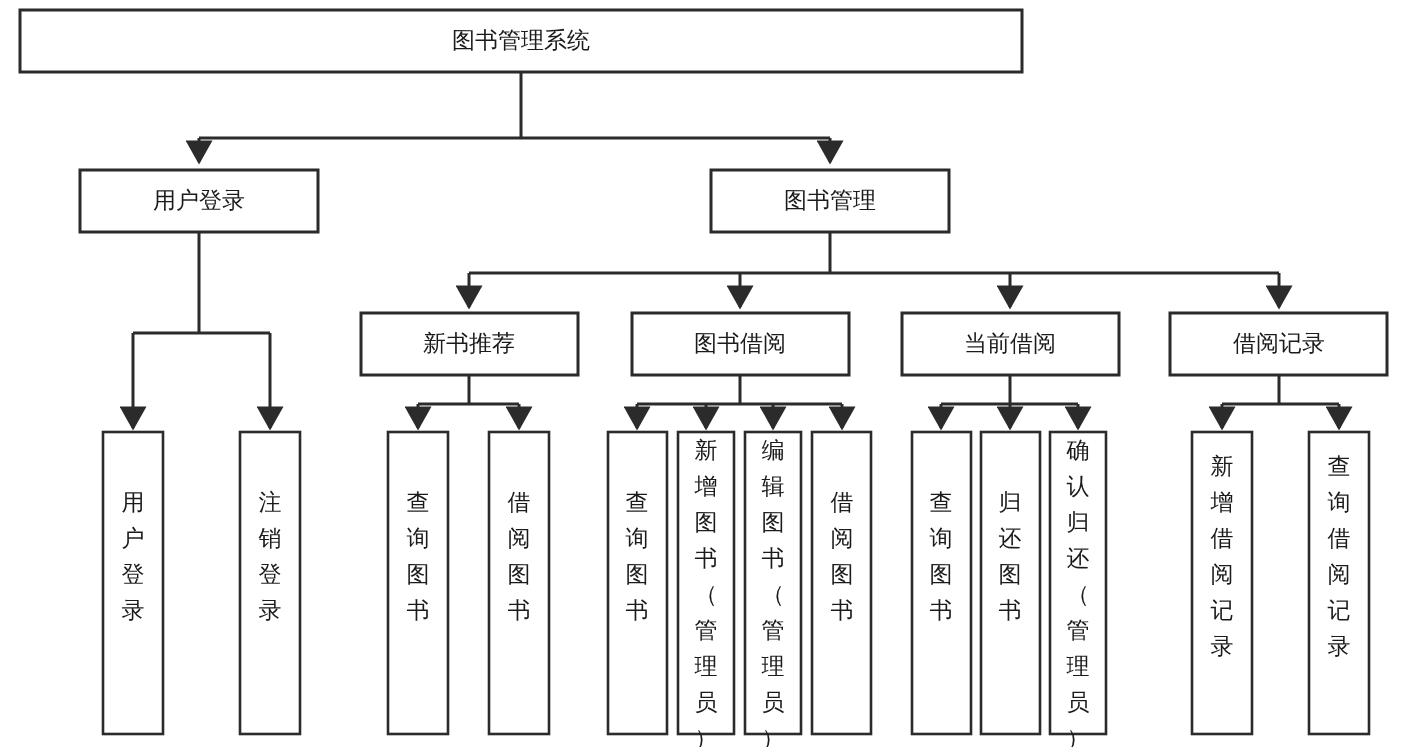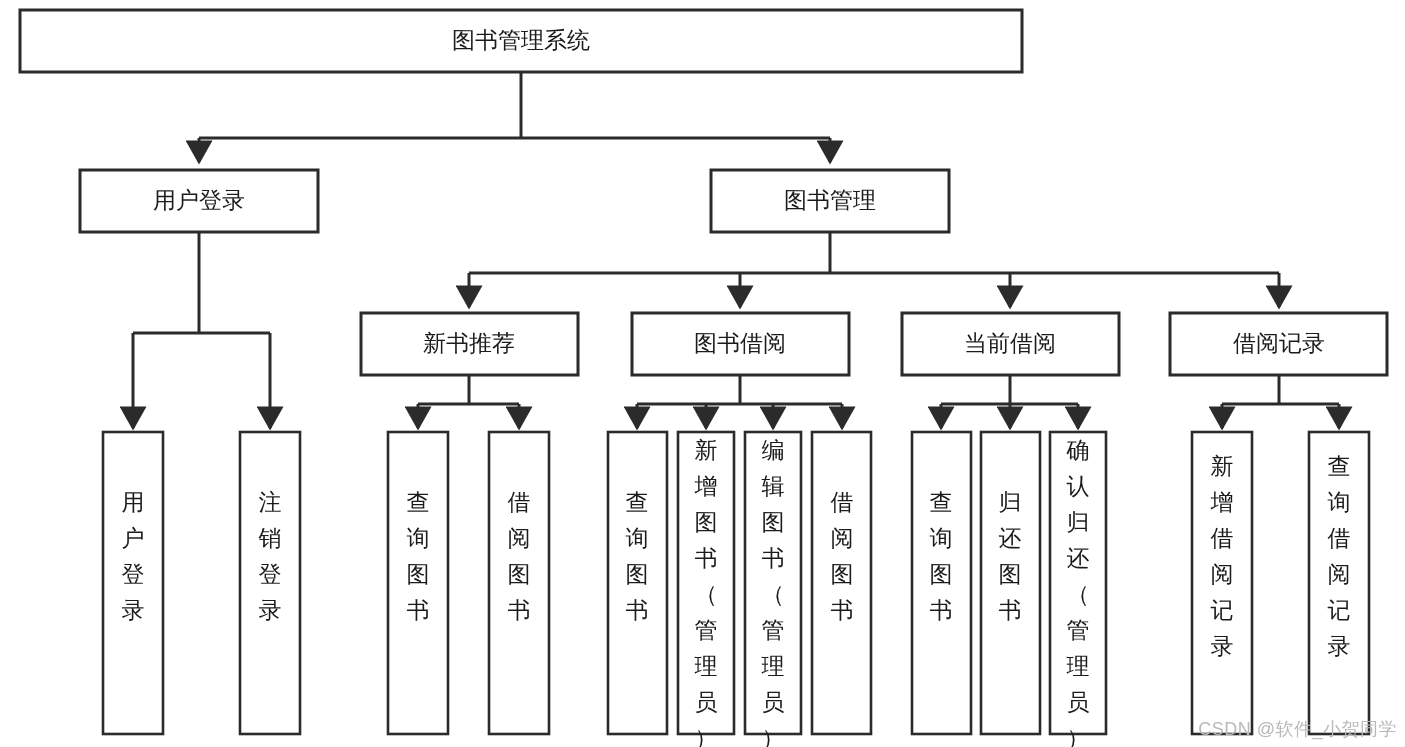--- a/index.html
+++ b/index.html
@@ -219,14 +219,13 @@
       <rect class="node-box-thin" x="1192" y="432" width="60" height="302"></rect>
       <text class="leaf-label" x="1222" y="474"><tspan x="1222" dy="0">新</tspan><tspan x="1222" dy="36">增</tspan><tspan x="1222" dy="36">借</tspan><tspan x="1222" dy="36">阅</tspan><tspan x="1222" dy="36">记</tspan><tspan x="1222" dy="36">录</tspan></text>
     </g>
     <g>
       <rect class="node-box-thin" x="1309" y="432" width="60" height="302"></rect>
       <text class="leaf-label" x="1339" y="474"><tspan x="1339" dy="0">查</tspan><tspan x="1339" dy="36">询</tspan><tspan x="1339" dy="36">借</tspan><tspan x="1339" dy="36">阅</tspan><tspan x="1339" dy="36">记</tspan><tspan x="1339" dy="36">录</tspan></text>
     </g>
 
   </svg>
 
-  <div class="watermark">CSDN @软件_小贺同学</div>
 </div>
 
 </body></html>

